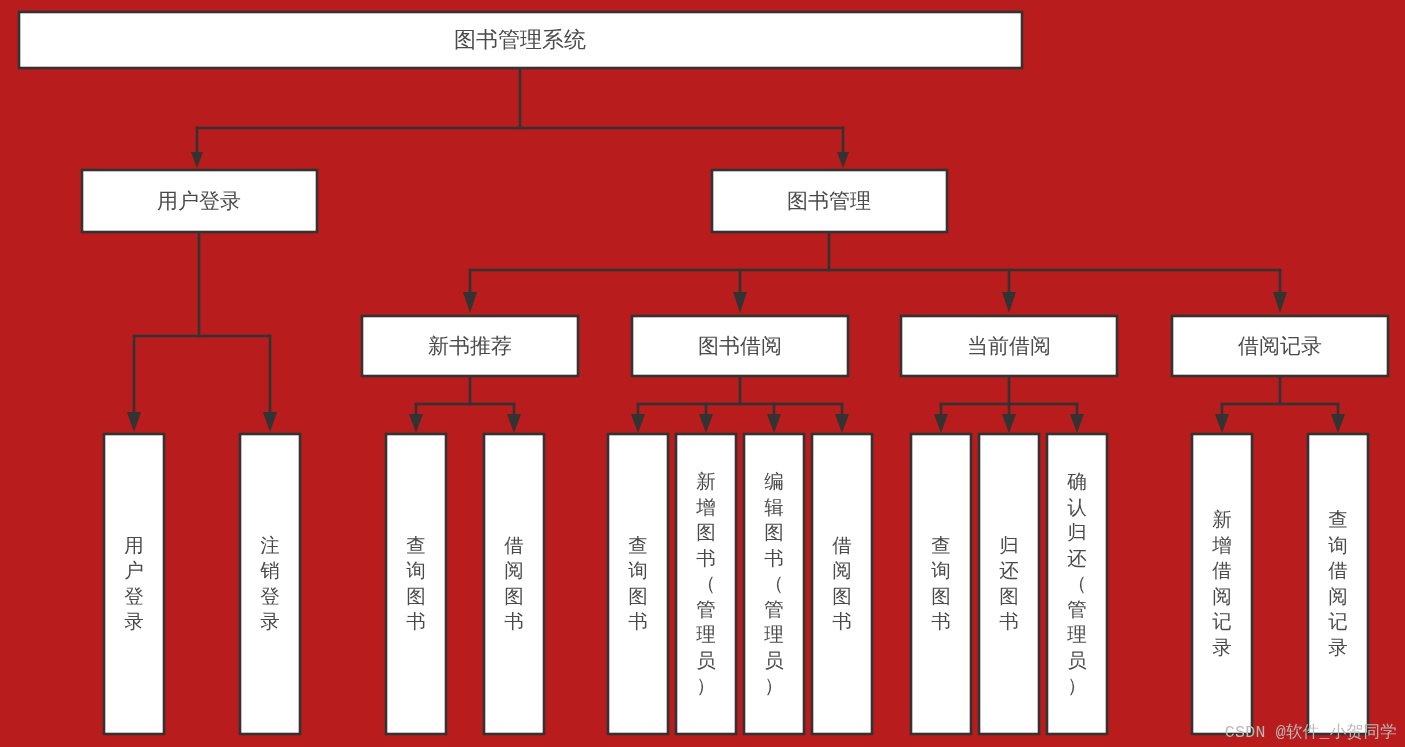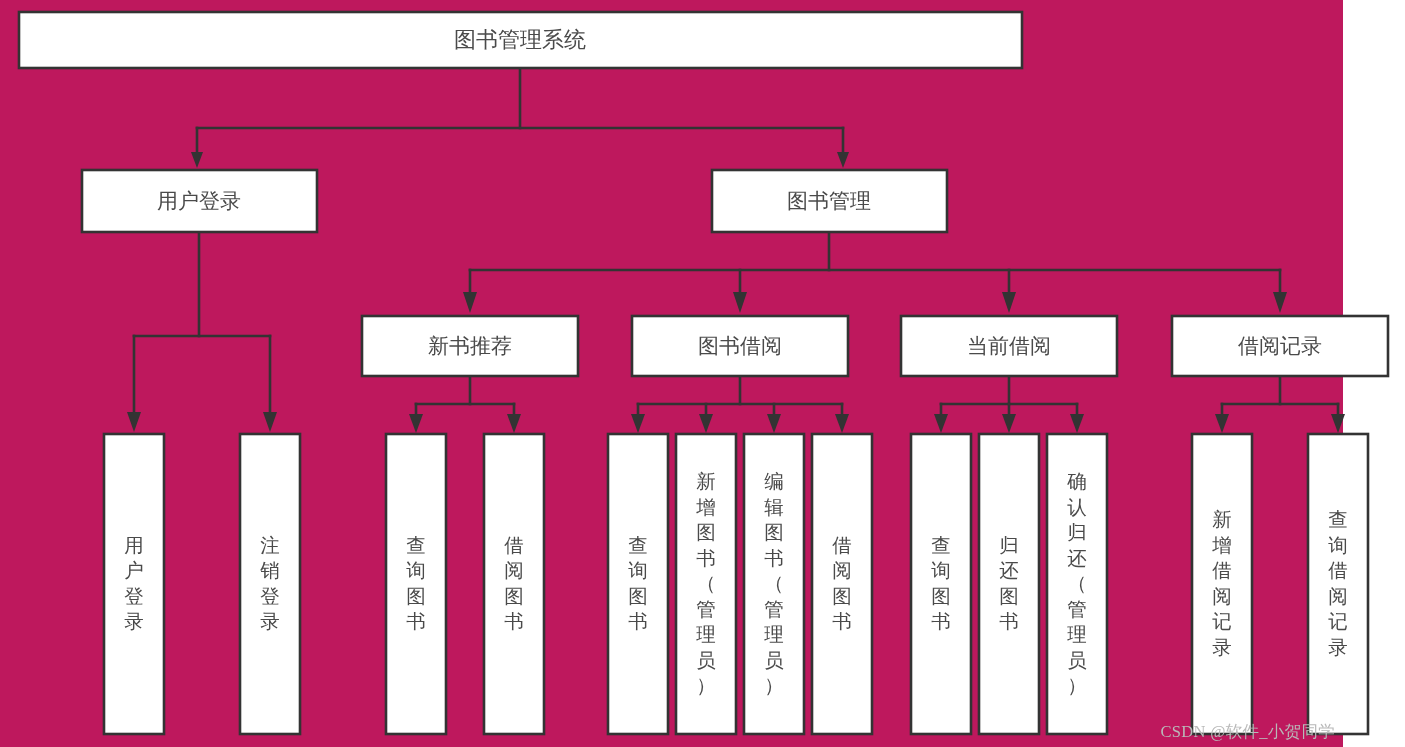--- a/index.html
+++ b/index.html
@@ -8,24 +8,23 @@
     background: #ffffff;
   }
   body {
     width: 1405px;
     height: 747px;
     font-family: "DejaVu Sans", "Liberation Sans", sans-serif;
     overflow: hidden;
   }
   #diagram-root {
     position: relative;
-    width: 1295px;
+    width: 1405px;
     height: 747px;
-    background: #be185d;
-    padding-left: 48px;
+    background: #b91c1c;
   }
   svg.diagram-canvas {
     position: absolute;
     top: 0;
     left: 0;
     width: 1405px;
     height: 747px;
   }
   .node-box {
     fill: #ffffff;
@@ -51,21 +50,21 @@
   .node-label.vertical-label {
     font-size: 19.5px;
   }
   .title-label {
     font-size: 22px;
   }
   .watermark-text {
     position: absolute;
     right: 8px;
     bottom: 4px;
-    font-family: Liberation Serif, serif;
+    font-family: Liberation Mono, monospace;
     font-size: 16.5px;
     color: #b9b9b9;
     white-space: nowrap;
     letter-spacing: 0.3px;
   }
 </style>
 </head>
 <body>
 
 <div id="diagram-root">

